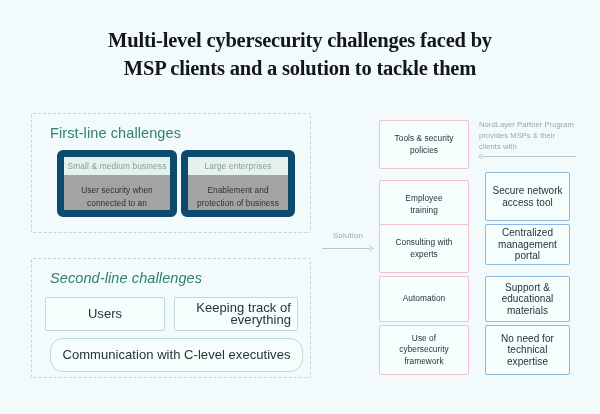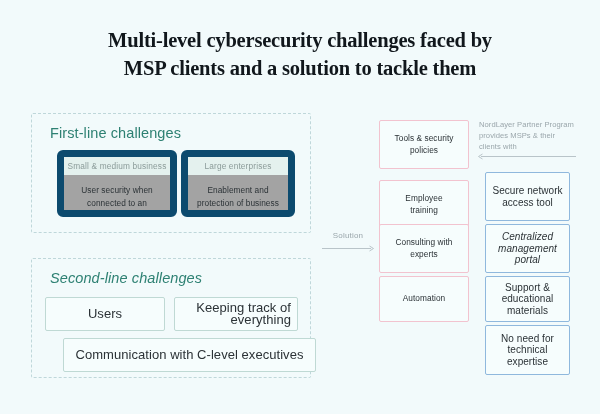--- a/index.html
+++ b/index.html
@@ -99,21 +99,21 @@
     justify-content: center;
     text-align: right;
     font-size: 13px;
     line-height: 12px;
     color: #2b3236;
     letter-spacing: 0.05px;
     padding: 16px 6px;
   }
   #card-users      { left: 45px;  top: 297px; width: 120px; height: 32px; }
   #card-keeping    { left: 174px; top: 297px; width: 124px; height: 32px; }
-  #card-comm       { left: 63px;  top: 338px; width: 253px; height: 32px; }
+  #card-comm       { left: 50px;  top: 338px; width: 253px; height: 32px; border-radius: 13px; }
 
   
   #solution-label {
     position: absolute;
     left: 320px;
     top: 231px;
     width: 56px;
     text-align: center;
     font-size: 8px;
     color: #9aa6ab;
@@ -222,25 +222,26 @@
   <div id="solution-label">Solution</div>
   <svg id="solution-arrow" viewBox="0 0 52 7">
     <line x1="0" y1="3.5" x2="49" y2="3.5" stroke="#b9c4c9" stroke-width="1"></line>
     <path d="M47.5 1 L51.5 3.5 L47.5 6" fill="none" stroke="#b9c4c9" stroke-width="1"></path>
   </svg>
 
   <div class="pink-box" style="top:120px;height:49px;">Tools &amp; security policies</div>
   <div class="pink-box" style="top:180px;height:49px;">Employee training</div>
   <div class="pink-box" style="top:224px;height:49px;">Consulting with experts</div>
   <div class="pink-box" style="top:276px;height:46px;">Automation</div>
+  <div class="pink-box" style="top:325px;height:50px;">Use of cybersecurity framework</div>
 
   <div id="nord-note">NordLayer Partner Program provides MSPs &amp; their clients with</div>
   <svg id="nord-arrow" viewBox="0 0 98 7">
     <line x1="3" y1="3.5" x2="98" y2="3.5" stroke="#b9c4c9" stroke-width="1"></line>
     <path d="M4.5 1 L0.5 3.5 L4.5 6" fill="none" stroke="#b9c4c9" stroke-width="1"></path>
   </svg>
 
   <div class="teal-box" style="top:172px;height:49px;">Secure network access tool</div>
-  <div class="teal-box" style="top:224px;height:49px;font-style:italic;">Centralized management portal</div>
+  <div class="teal-box" style="top:224px;height:41px;">Centralized management portal</div>
   <div class="teal-box" style="top:276px;height:46px;">Support &amp; educational materials</div>
   <div class="teal-box" style="top:325px;height:50px;">No need for technical expertise</div>
 
 </div>
 
 </body></html>

